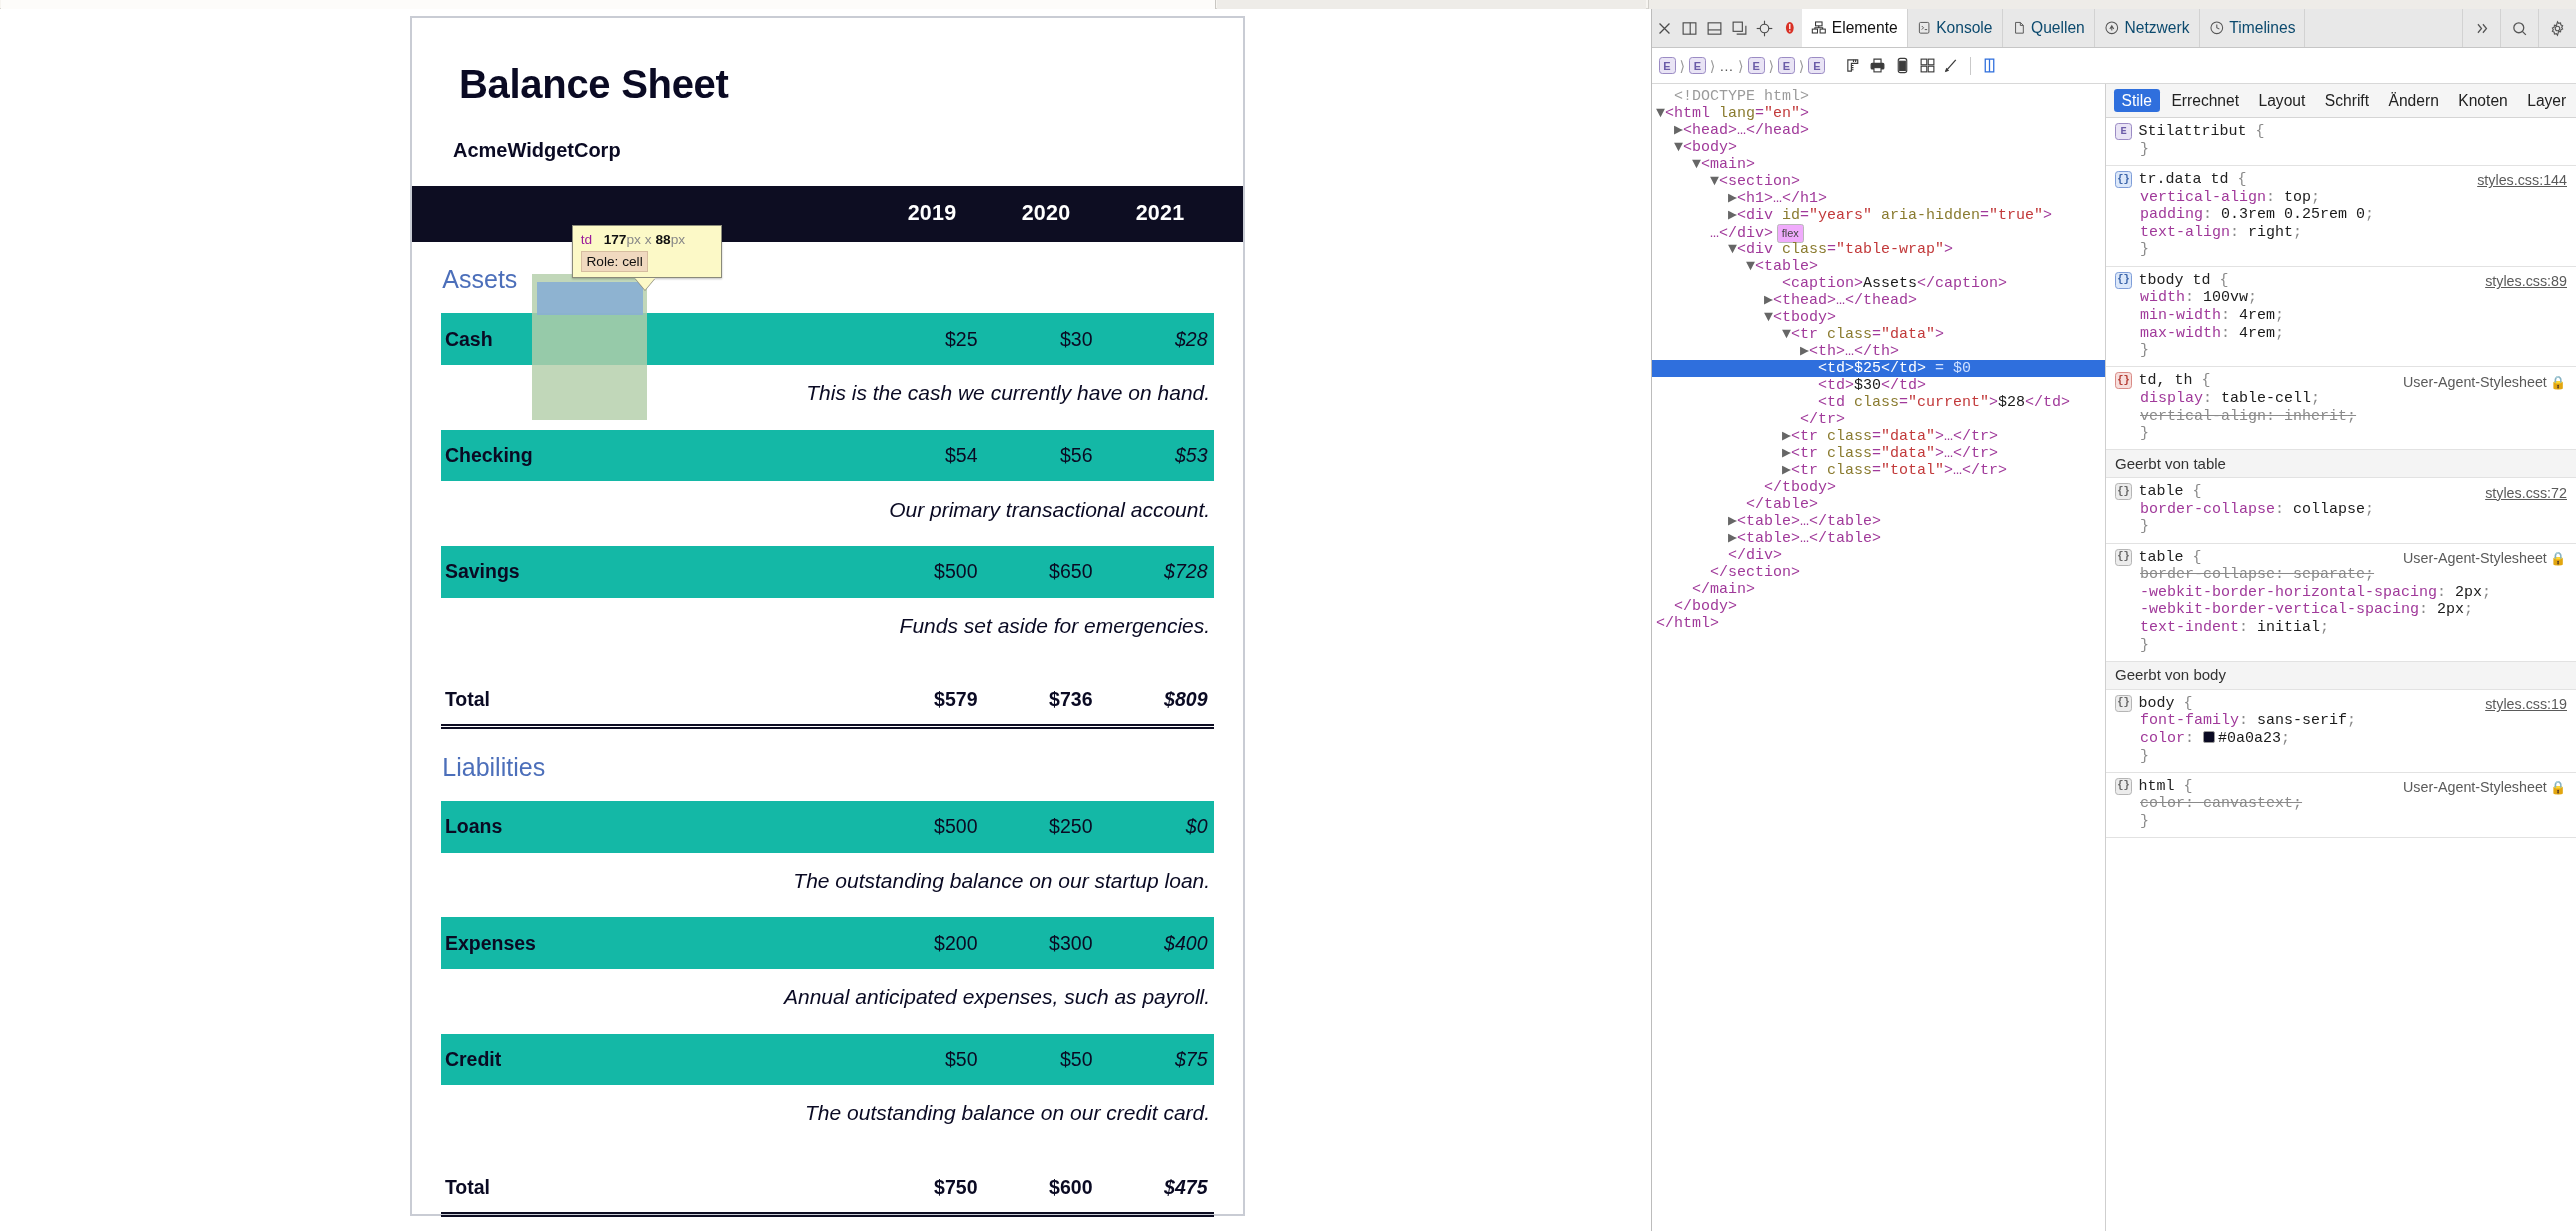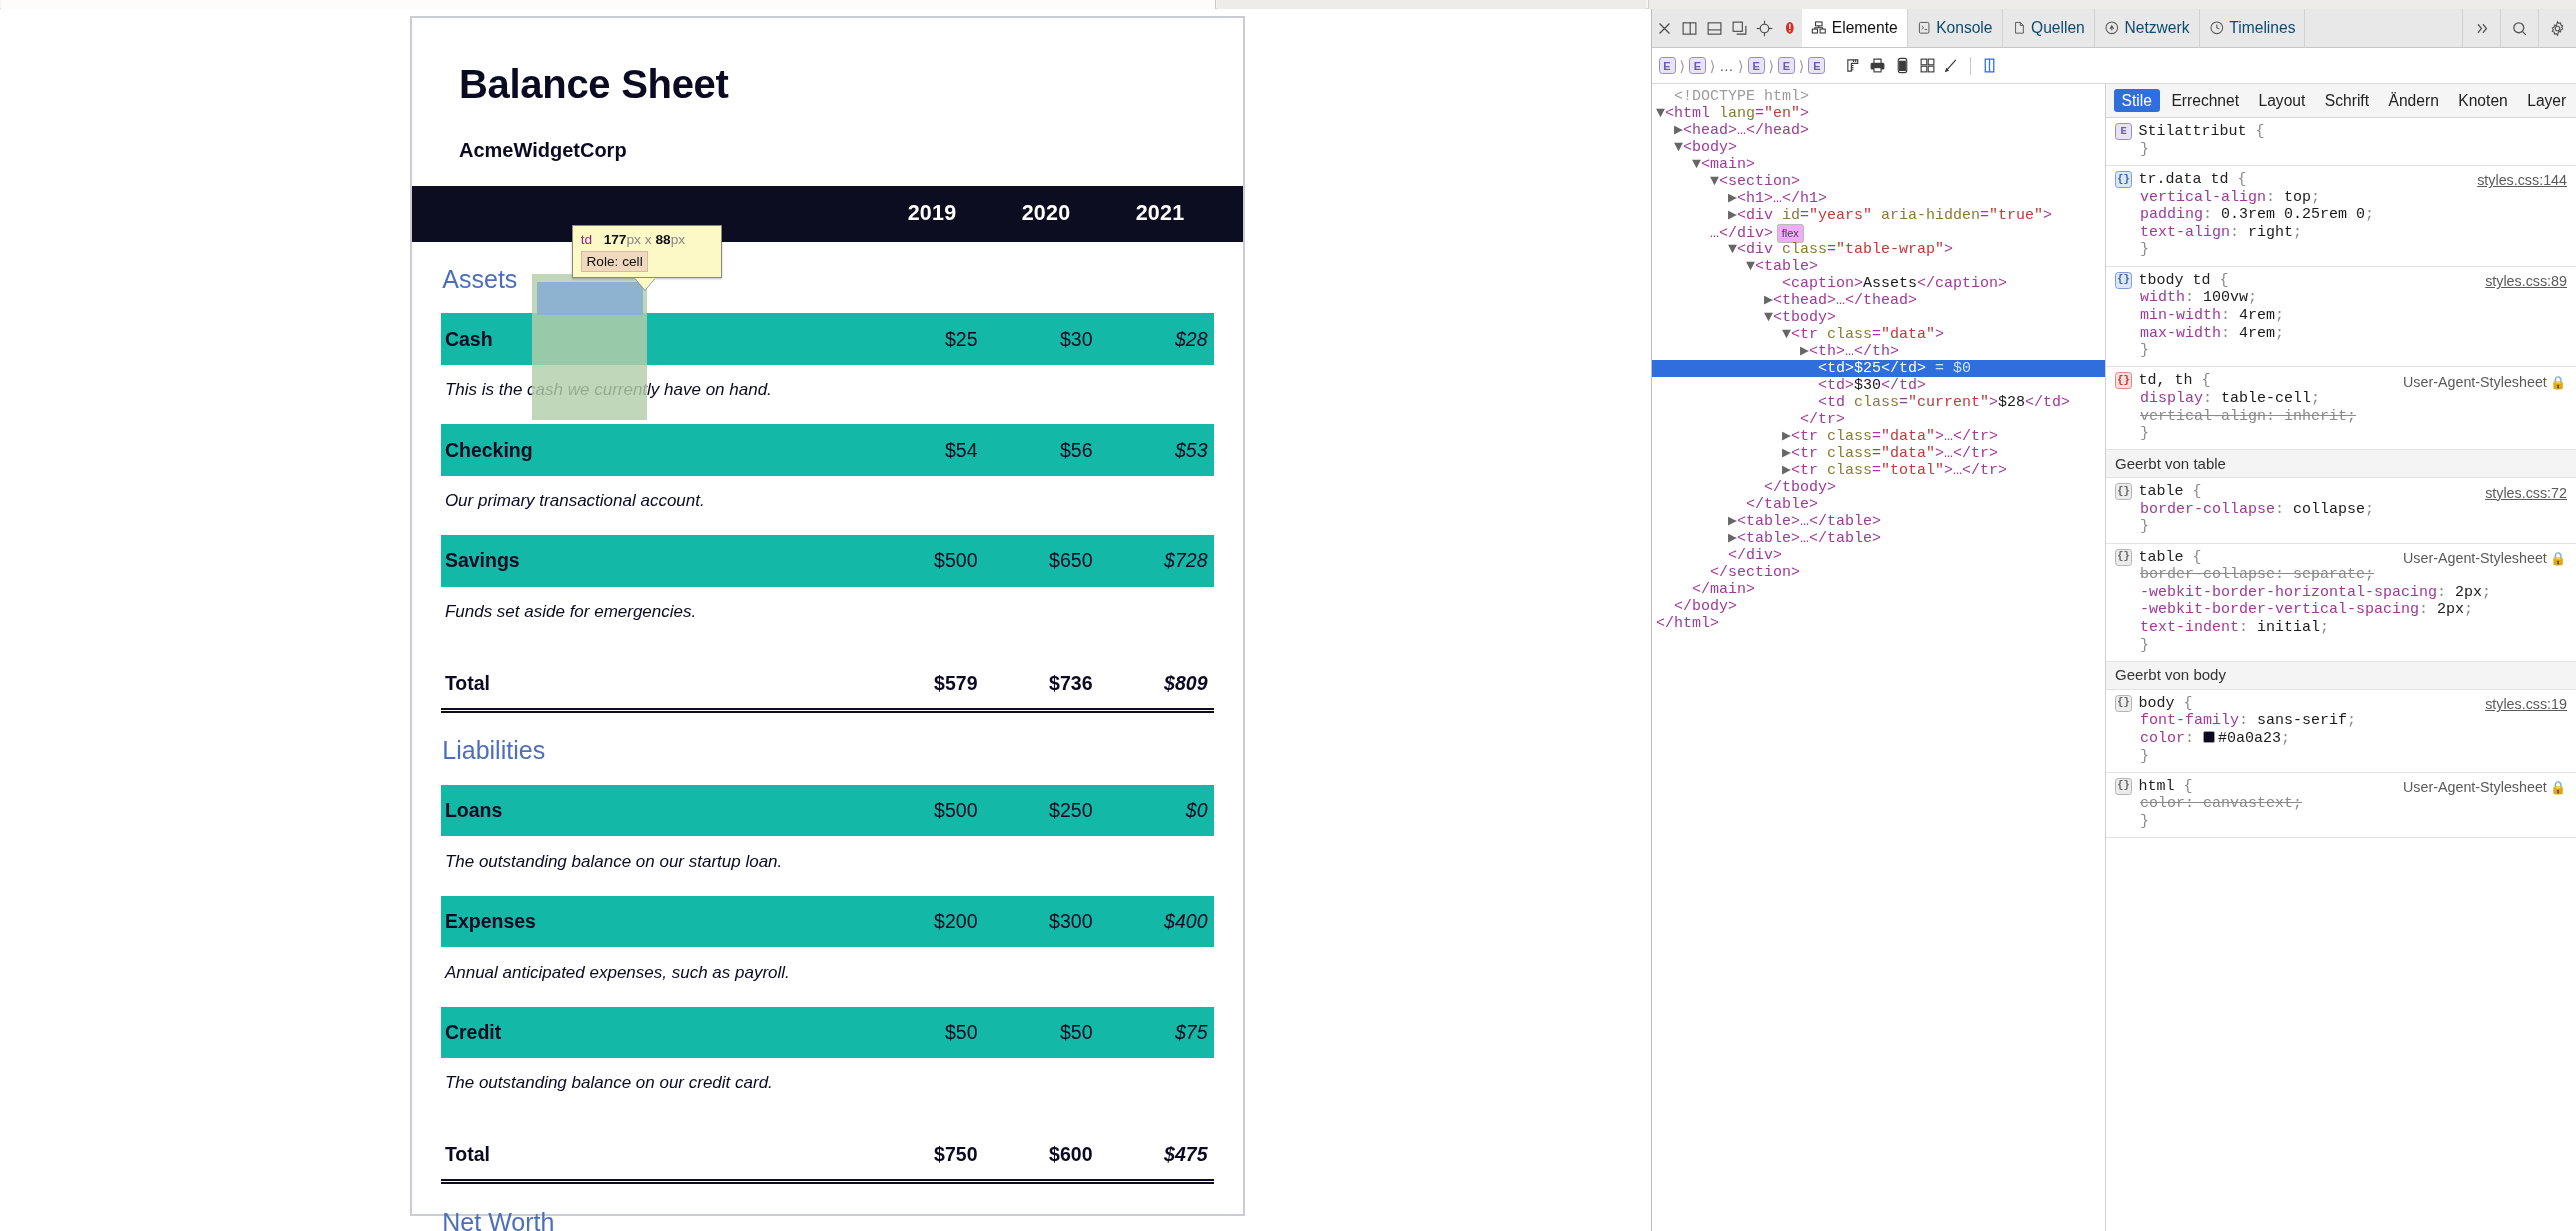--- a/index.html
+++ b/index.html
@@ -34,21 +34,21 @@
     background:#ffffff; border:2px solid #c9ccd4;
   }
   #page-inner { padding: 0; }
 
   .doc-head { padding: 29px 31px 23.4px 31px; }
   h1.doc-title {
     margin:16px; font-size:40px; font-weight:700; letter-spacing:-0.3px;
     color:#0a0a23; line-height:1.05;
   }
   h2.doc-sub {
-    margin:34px 0 0 16px; font-size:20px; font-weight:700; color:#0a0a23;
+    margin:34px 0 0 10px; font-size:20px; font-weight:700; color:#0a0a23;
   }
 
   
   #years {
     display:flex; align-items:center; justify-content:flex-end;
     background:#0d0d22; height:56px; padding:0 26px 0 0;
   }
   #years .yr {
     color:#ffffff; font-weight:700; font-size:21.5px;
     width:114px; text-align:center; letter-spacing:0.2px;
@@ -72,22 +72,22 @@
     vertical-align: top;
     padding: 14.3px 6.5px 14.3px 0;
     text-align: right;
     font-size: 19.5px; color:#0a0a23;
   }
   tr.data { background:#14b8a6;margin-top:8px; }
   tr.data td.current { font-style: italic; }
 
   tr.descr { background:#ffffff; }
   tr.descr td.d {
-    font-style: italic; font-size:17px; color:#0a0a23;
-    padding: 14.3px 3.9px 22px 3.9px; text-align:left; line-height:1.35;
+    font-style: italic; font-size:21px; color:#0a0a23;
+    padding: 14.3px 3.9px 22px 3.9px; text-align:right; line-height:1.35;
   }
 
   tr.total th {
     text-align:left; font-size:19.5px; font-weight:700; color:#0a0a23;
     padding: 26px 0 13px 3.9px;
   }
   tr.total td {
     text-align:right; font-size:19.5px; font-weight:700; color:#0a0a23;
     padding: 26px 6.5px 13px 0;
   }

